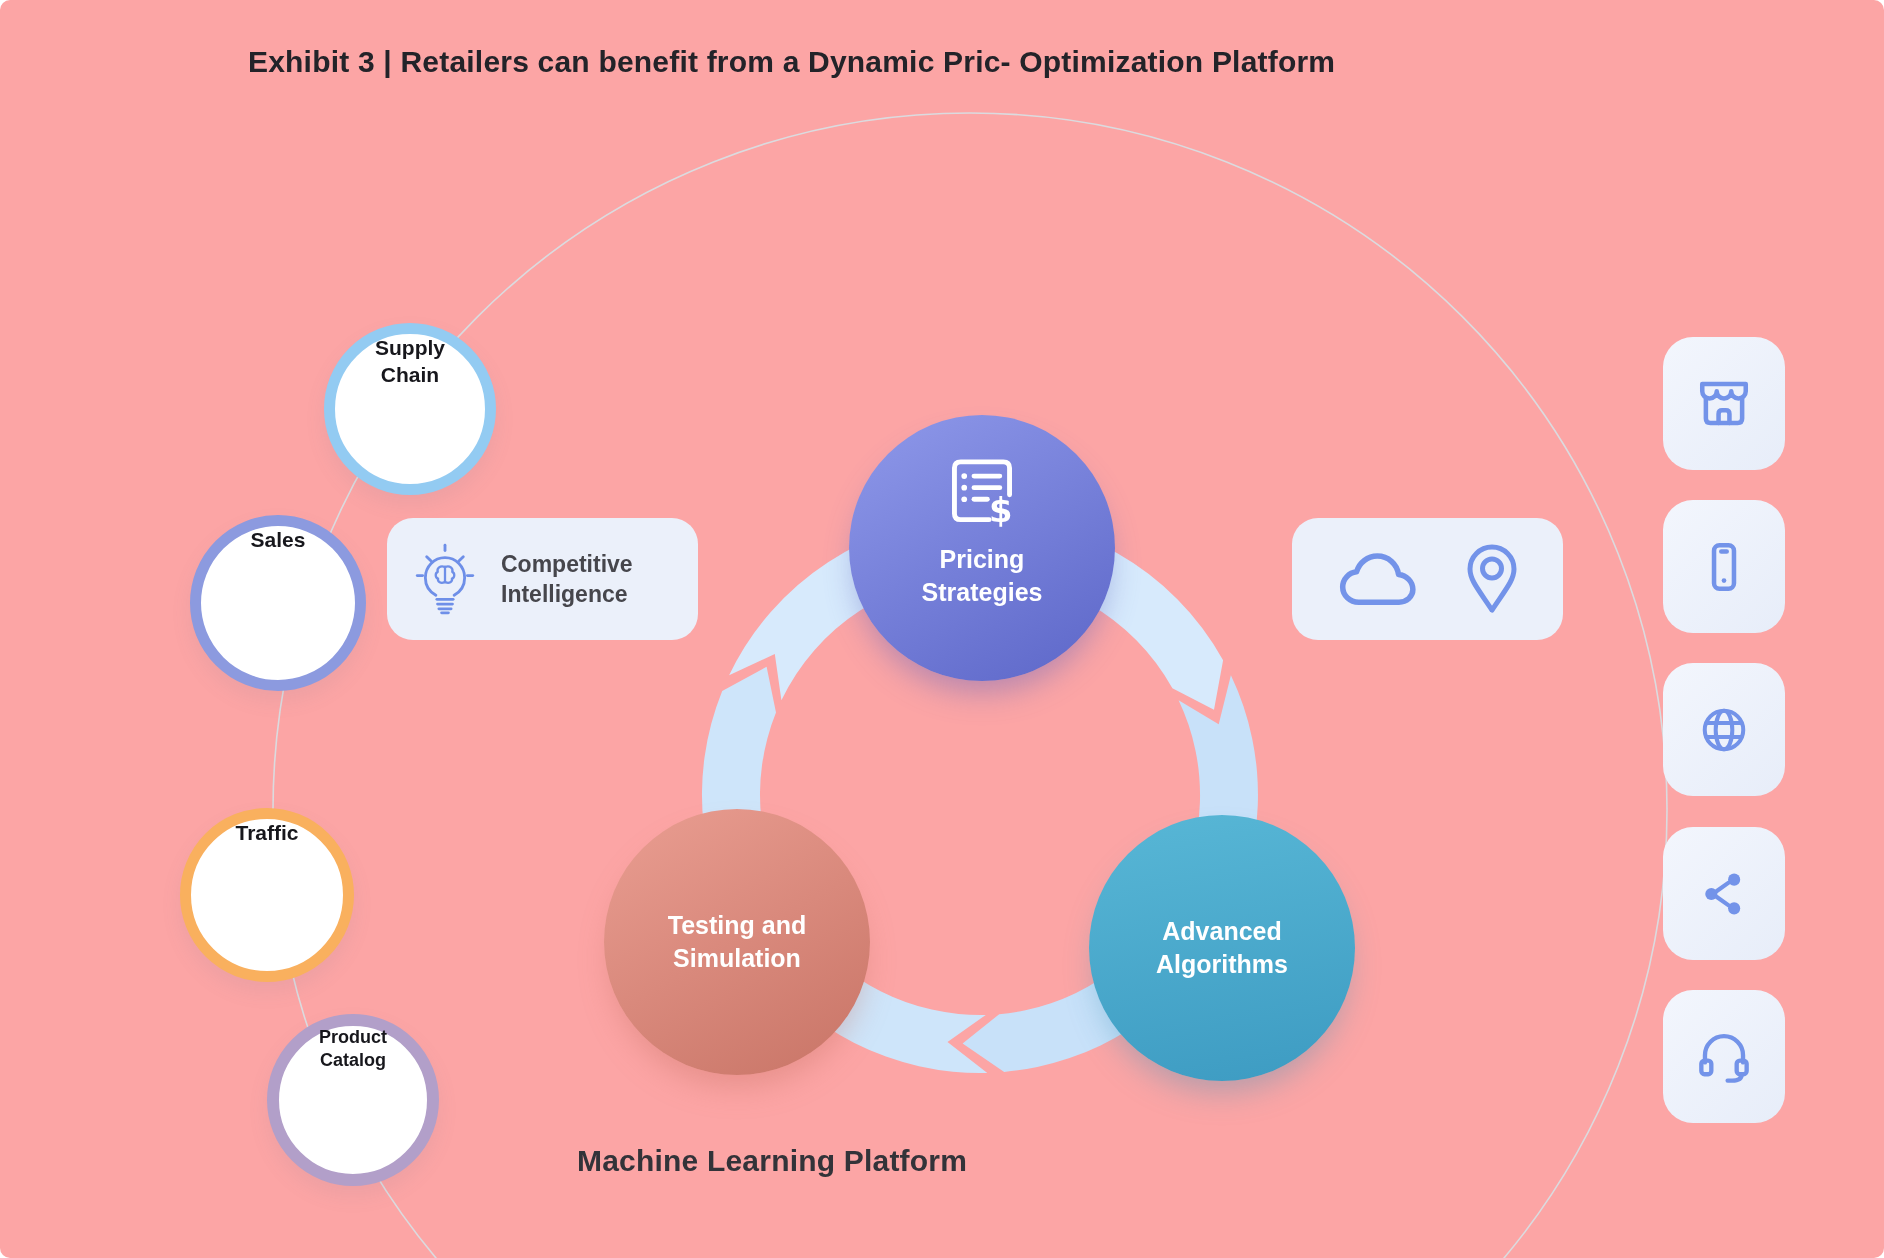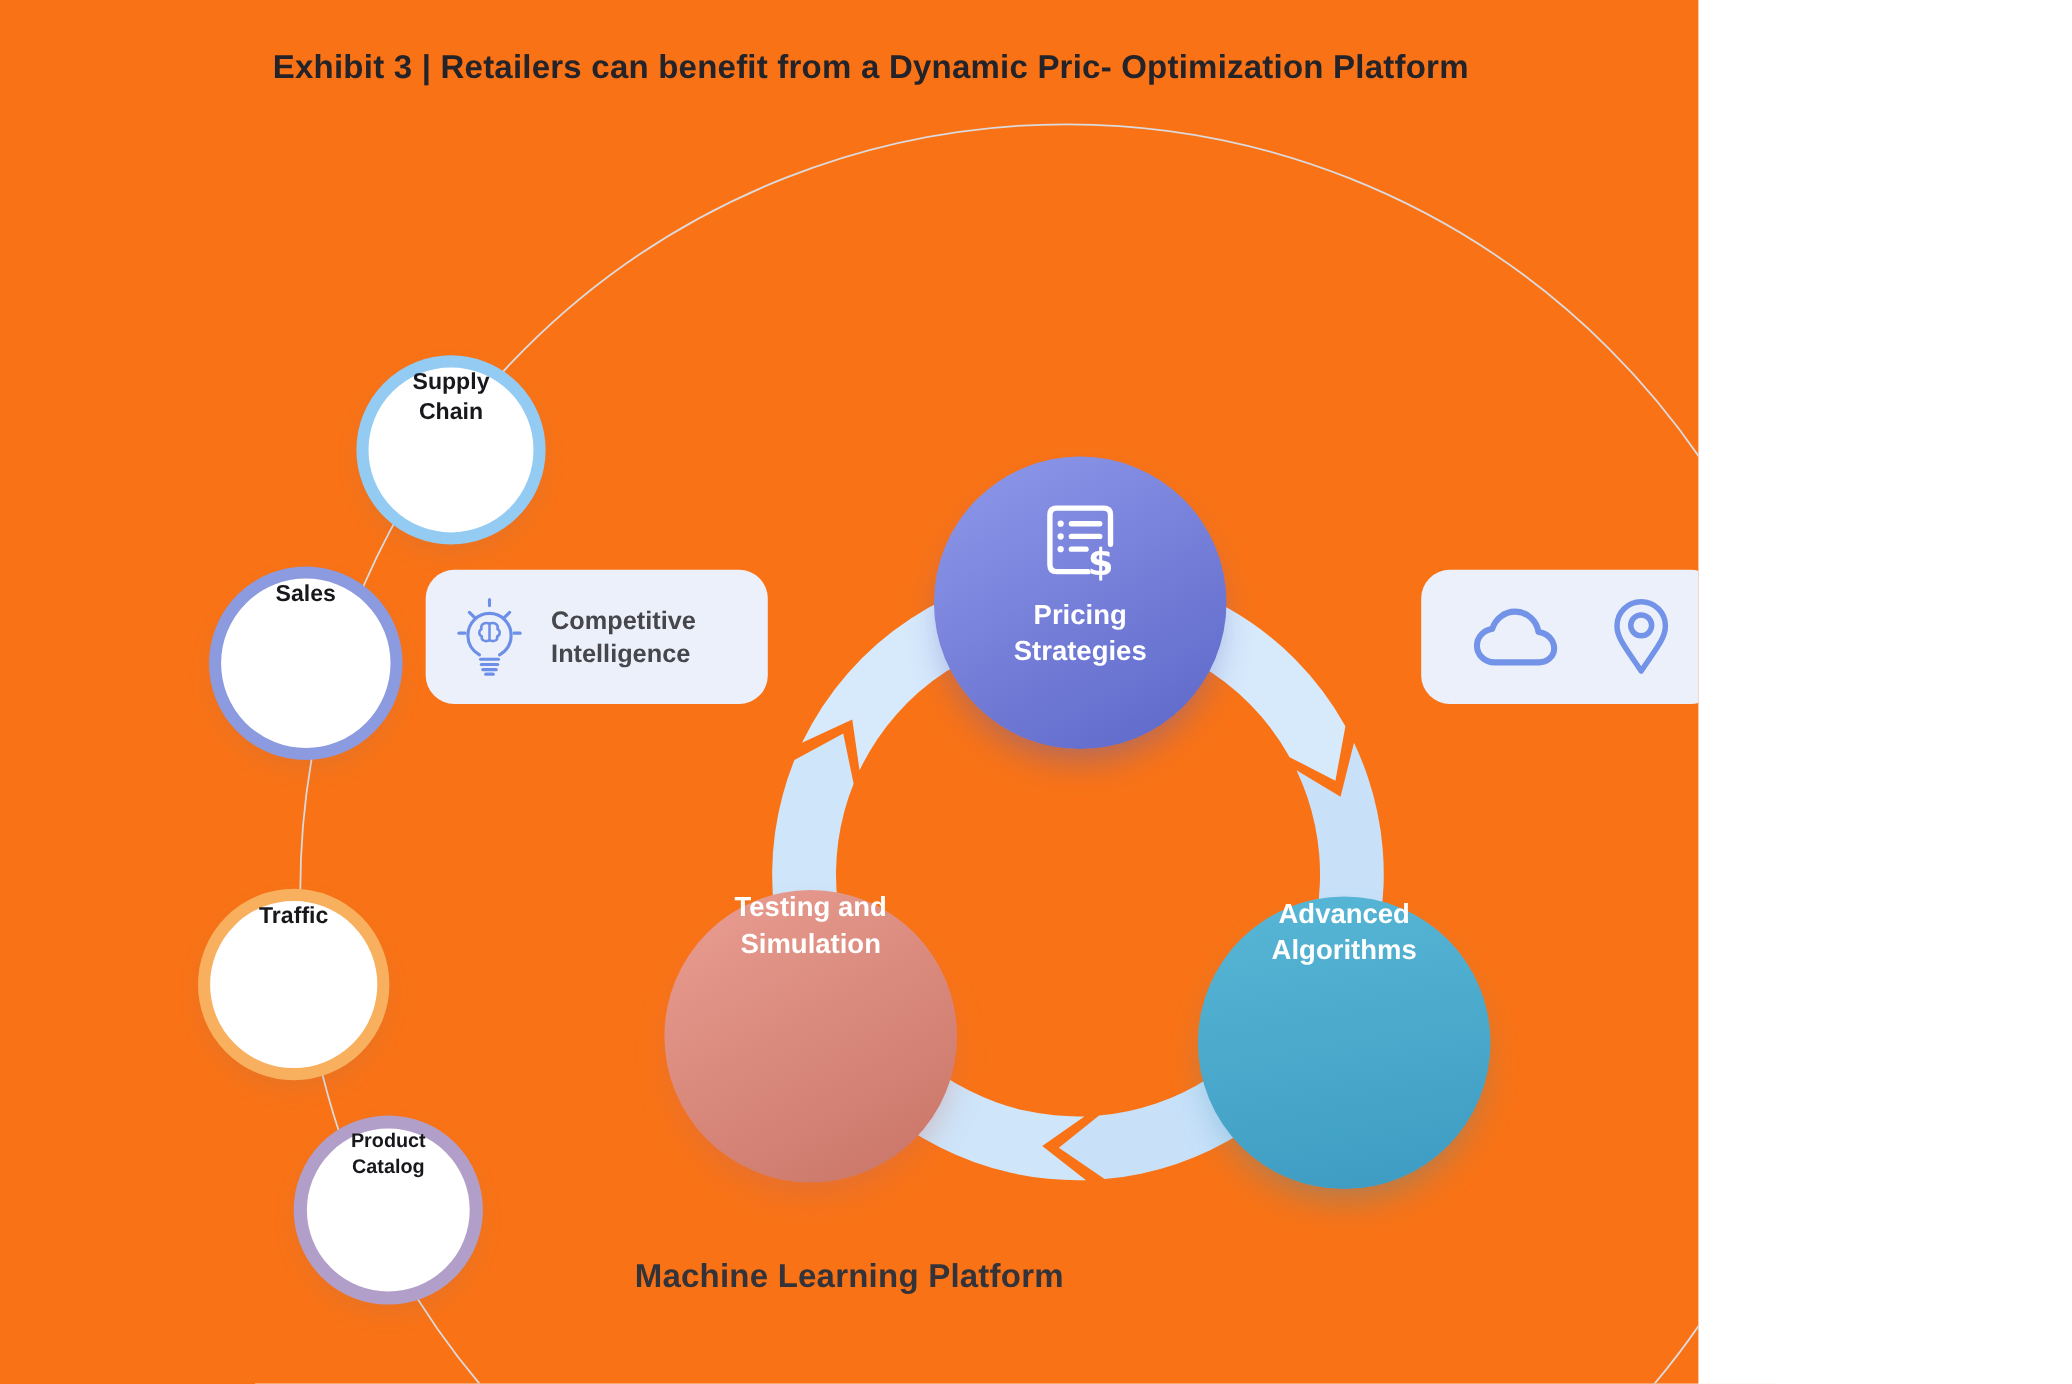--- a/index.html
+++ b/index.html
@@ -1,27 +1,27 @@
 <!DOCTYPE html>
 <html><head>
 <meta charset="utf-8">
 <style>
   * { margin:0; padding:0; box-sizing:border-box; }
   html,body { width:1884px; height:1258px; background:#ffffff; overflow:hidden;
               font-family:"Liberation Sans", sans-serif; }
-  #stage { position:relative; width:1544px; height:1258px; background:#f97316; overflow:hidden; }
+  #stage { position:relative; width:1884px; height:1258px; background:#fca5a5; overflow:hidden;border-radius:10px; }
 
   .title { position:absolute; left:248px; top:45px; font-size:30px; font-weight:700;
            color:#232329; letter-spacing:.2px; }
 
   #bg-svg { position:absolute; left:0; top:0; width:1884px; height:1258px; }
 
   
   .big-circle { position:absolute; width:266px; height:266px; border-radius:50%;
-                display:flex; flex-direction:column; align-items:center; 
+                display:flex; flex-direction:column; align-items:center; justify-content:center;
                 text-align:center; color:#fff; font-weight:700; font-size:25px; line-height:1.32; }
   .big-circle span { display:block; }
   #pricing-circle  { left:849px; top:415px; justify-content:flex-start; padding-top:42px;
                      box-shadow:0 18px 32px -8px rgba(86,96,190,.45); }
   #pricing-circle .label { margin-top:14px; }
   #testing-circle  { left:604px; top:809px; box-shadow:0 18px 32px -8px rgba(196,110,96,.40); }
   #advanced-circle { left:1089px; top:815px; box-shadow:0 18px 32px -8px rgba(56,145,185,.38); }
 
   
   .small-circle { position:absolute; background:#fff; border-style:solid; border-radius:50%;

